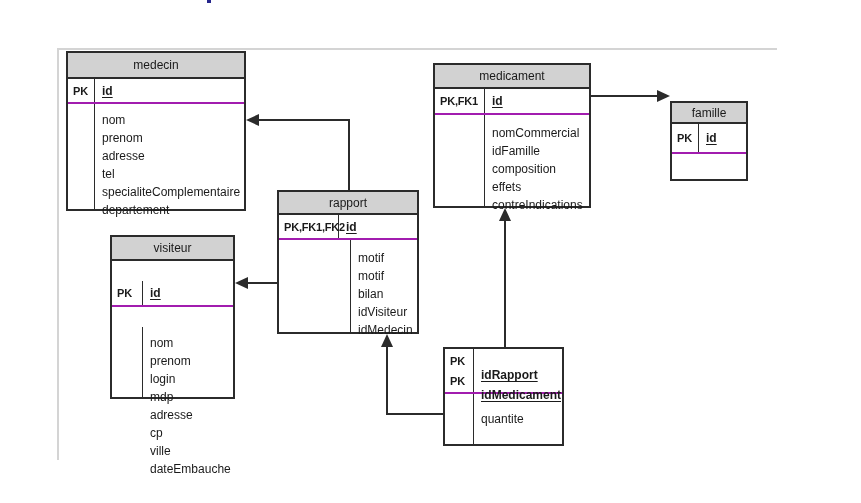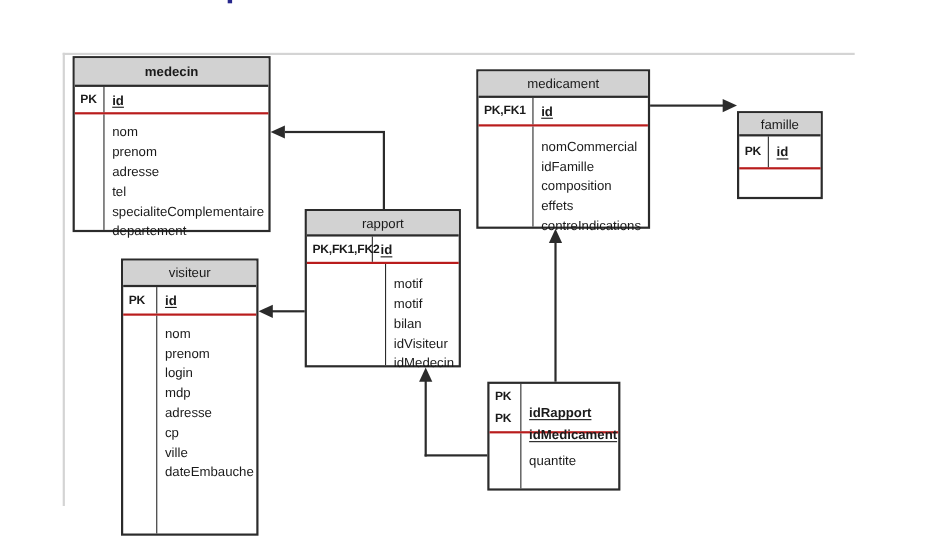--- a/index.html
+++ b/index.html
@@ -16,21 +16,21 @@
 
   .etable {
     position:absolute; background:#ffffff; border:2px solid #2b2b2b;
     display:flex; flex-direction:column;
   }
   .ehead {
     background:#d2d2d2; border-bottom:2px solid #2b2b2b;
     display:flex; align-items:center; justify-content:center;
     font-size:12px; flex:0 0 auto;
   }
-  .krow { display:flex; border-bottom:2px solid #b91c1c; flex:0 0 auto; }
+  .krow { display:flex; border-bottom:2px solid #a21caf; flex:0 0 auto; }
   .kcol {
     border-right:1px solid #2b2b2b; display:flex; flex-direction:column;
     justify-content:center; padding-left:5px; font-weight:bold; font-size:11px;
     flex:0 0 auto; letter-spacing:-0.2px;
   }
   .kname {
     display:flex; flex-direction:column; justify-content:center;
     padding-left:7px; font-weight:bold; font-size:12px; flex:1;
   }
   .uline { text-decoration:underline; text-underline-offset:2px; }
@@ -49,41 +49,41 @@
 </style>
 </head>
 <body>
 
 <div id="canvas">
 
   <div id="frame"></div>
   <div id="artifact-mark"></div>
 
   <div class="etable" style="left:66px; top:51px; width:180px; height:160px;">
-    <div class="ehead" style="height:26px;font-weight:bold;">medecin</div>
+    <div class="ehead" style="height:26px;">medecin</div>
     <div class="krow" style="height:25px;">
       <div class="kcol" style="width:27px;">PK</div>
       <div class="kname">
           <span class="uline">id</span>
         </div>
     </div>
     <div class="ebody">
       <div class="bleft" style="width:27px;"></div>
       <div class="attrs">
         <div>nom</div>
         <div>prenom</div>
         <div>adresse</div>
         <div>tel</div>
         <div>specialiteComplementaire</div>
         <div>departement</div>
       </div>
     </div>
   </div>
 
-  <div class="etable" style="left:110px; top:235px; width:125px; height:252px;">
+  <div class="etable" style="left:110px; top:235px; width:125px; height:164px;gap:20px;">
     <div class="ehead" style="height:24px;">visiteur</div>
     <div class="krow" style="height:26px;">
       <div class="kcol" style="width:31px;">PK</div>
       <div class="kname">
           <span class="uline">id</span>
         </div>
     </div>
     <div class="ebody">
       <div class="bleft" style="width:31px;"></div>
       <div class="attrs">

